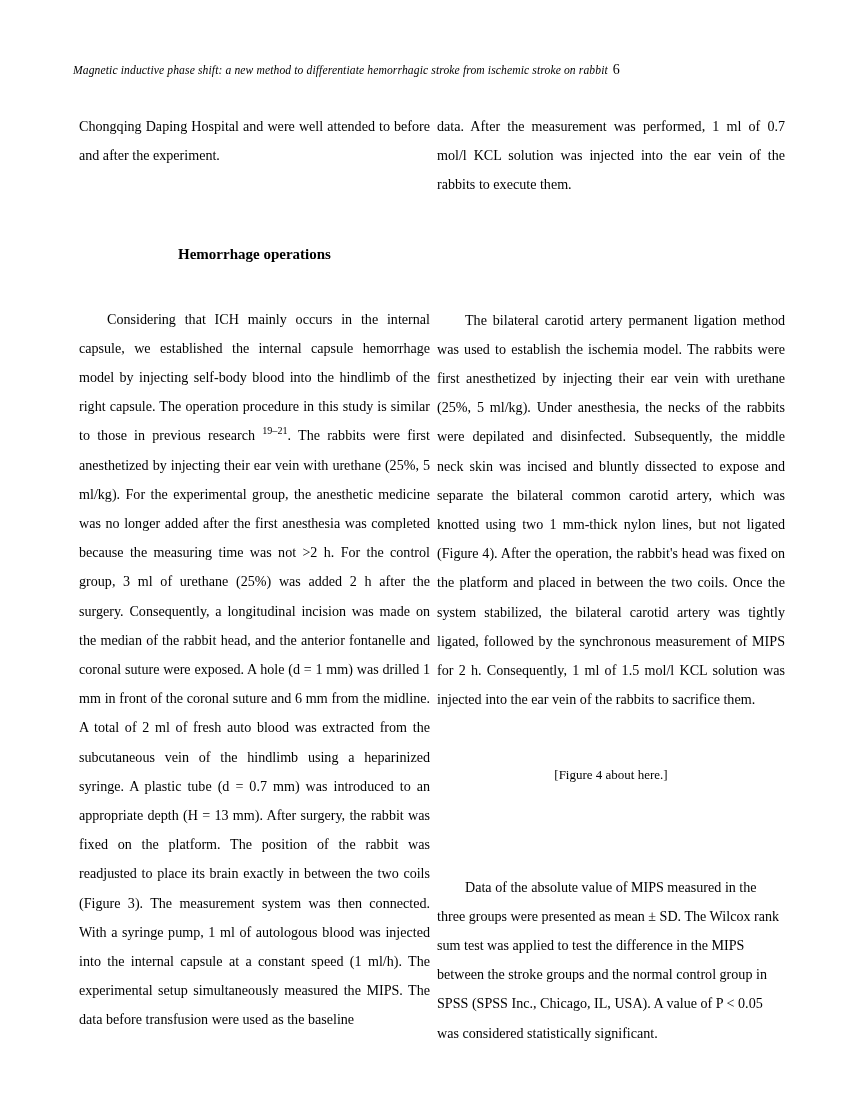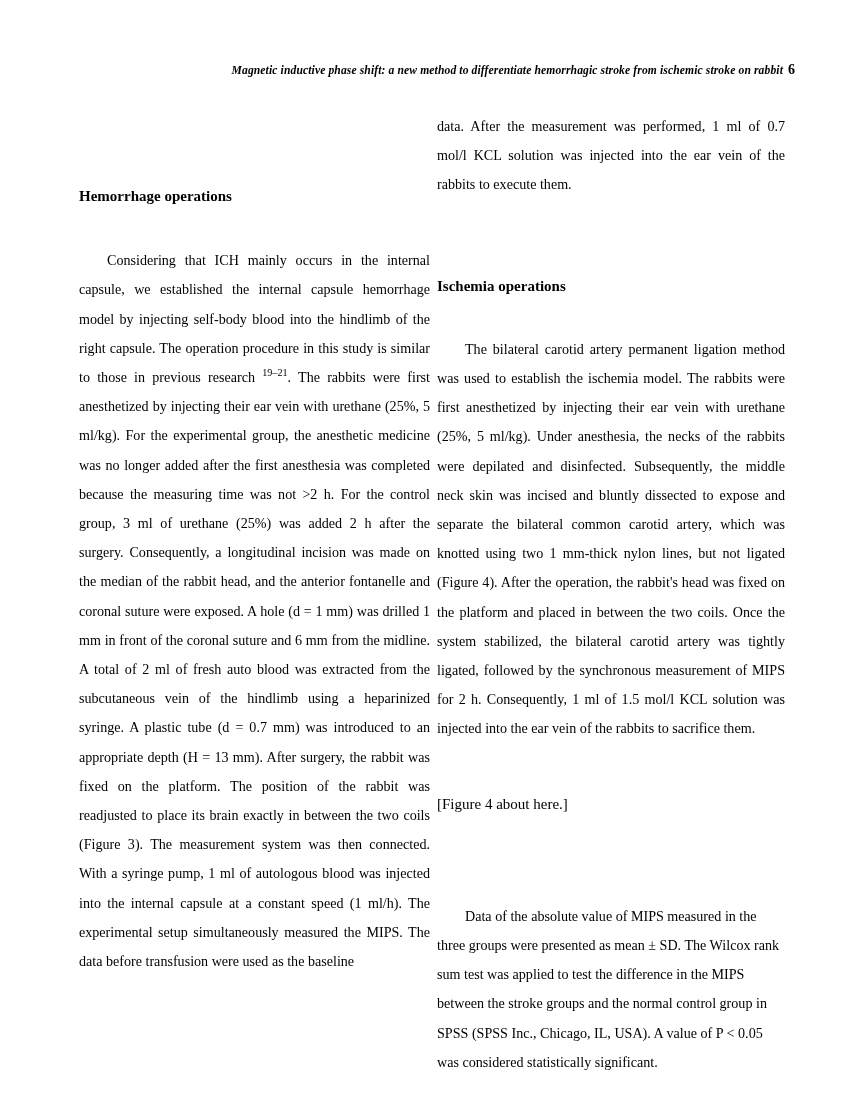--- a/index.html
+++ b/index.html
@@ -19,28 +19,26 @@
     position: absolute;
     inset: 0;
     width: 850px;
     height: 1100px;
     overflow: hidden;
   }
 
   
   .running-head {
     position: absolute;
-    left: 89px;
+    left: 73px;
     top: 62px;
     width: 706px;
-    text-align: right;
     font-size: 11.6px;
     line-height: 16px;
     white-space: nowrap;
-    font-weight: bold;
   }
   .running-head .rh-title {
     font-style: italic;
     letter-spacing: 0.01em;
   }
   .running-head .rh-page {
     font-style: normal;
     font-size: 14px;
     margin-left: 5px;
   }
@@ -65,73 +63,73 @@
     text-indent: 0;
   }
   p.para.indent { text-indent: 28px; }
   p.para.last-ragged { text-align: left; }
 
   h2.section-head {
     margin: 0;
     font-size: 15px;
     line-height: 29.2px;
     font-weight: bold;
-    text-align: left;
+    text-align: center;
   }
 
   
   .gap-sec-before { height: 70px; }
   .gap-sec-after  { height: 35px; }
   .gap-sec-before-r { height: 72px; }
   .gap-sec-after-r  { height: 34px; }
   .gap-fig-before { height: 46px; }
   .gap-fig-after  { height: 47px; }
   .gap-stat-after { height: 36px; }
 
   .figure-note {
     margin: 0;
-    text-align: left;
-    font-size: 15px;
+    text-align: center;
+    font-size: 13px;
     line-height: 29.2px;
   }
 
   sup.cite {
     font-size: 0.72em;
     vertical-align: super;
     line-height: 0;
   }
 </style>
 </head>
 <body>
 
 <div class="page">
 
   <div class="running-head">
     <span class="rh-title">Magnetic inductive phase shift: a new method to differentiate hemorrhagic stroke from ischemic stroke on rabbit</span><span class="rh-page">6</span>
   </div>
 
   <div class="col col-left">
 
+    <p class="para">Chongqing Daping Hospital and were well attended to before and after the experiment.</p>
 
     <div class="gap-sec-before"></div>
 
     <h2 class="section-head">Hemorrhage operations</h2>
 
     <div class="gap-sec-after"></div>
 
     <p class="para indent"><span>Considering that ICH mainly occurs in the internal capsule, we established the internal capsule hemorrhage model by injecting self-body blood into the hindlimb of the right capsule. The operation procedure in this study is similar to those in previous research</span>&nbsp;<sup class="cite">19–21</sup><span>. The rabbits were first anesthetized by injecting their ear vein with urethane (25%, 5 ml/kg). For the experimental group, the anesthetic medicine was no longer added after the first anesthesia was completed because the measuring time was not &gt;2 h. For the control group, 3 ml of urethane (25%) was added 2 h after the surgery. Consequently, a longitudinal incision was made on the median of the rabbit head, and the anterior fontanelle and coronal suture were exposed. A hole (d = 1 mm) was drilled 1 mm in front of the coronal suture and 6 mm from the midline. A total of 2 ml of fresh auto blood was extracted from the subcutaneous vein of the hindlimb using a heparinized syringe. A plastic tube (d = 0.7 mm) was introduced to an appropriate depth (H = 13 mm). After surgery, the rabbit was fixed on the platform. The position of the rabbit was readjusted to place its brain exactly in between the two coils (Figure 3). The measurement system was then connected. With a syringe pump, 1 ml of autologous blood was injected into the internal capsule at a constant speed (1 ml/h). The experimental setup simultaneously measured the MIPS. The data before transfusion were used as the baseline</span></p>
   </div>
 
   <div class="col col-right">
 
     <p class="para">data. After the measurement was performed, 1 ml of 0.7 mol/l KCL solution was injected into the ear vein of the rabbits to execute them.</p>
 
     <div class="gap-sec-before-r"></div>
 
-    <h2 class="section-head">Ischemia operations</h2>
 
     <div class="gap-sec-after-r"></div>
 
     <p class="para indent">The bilateral carotid artery permanent ligation method was used to establish the ischemia model. The rabbits were first anesthetized by injecting their ear vein with urethane (25%, 5 ml/kg). Under anesthesia, the necks of the rabbits were depilated and disinfected. Subsequently, the middle neck skin was incised and bluntly dissected to expose and separate the bilateral common carotid artery, which was knotted using two 1 mm-thick nylon lines, but not ligated (Figure 4). After the operation, the rabbit's head was fixed on the platform and placed in between the two coils. Once the system stabilized, the bilateral carotid artery was tightly ligated, followed by the synchronous measurement of MIPS for 2 h. Consequently, 1 ml of 1.5 mol/l KCL solution was injected into the ear vein of the rabbits to sacrifice them.</p>
 
     <div class="gap-fig-before"></div>
 
     <p class="figure-note">[Figure 4 about here.]</p>
 
     <div class="gap-fig-after"></div>

